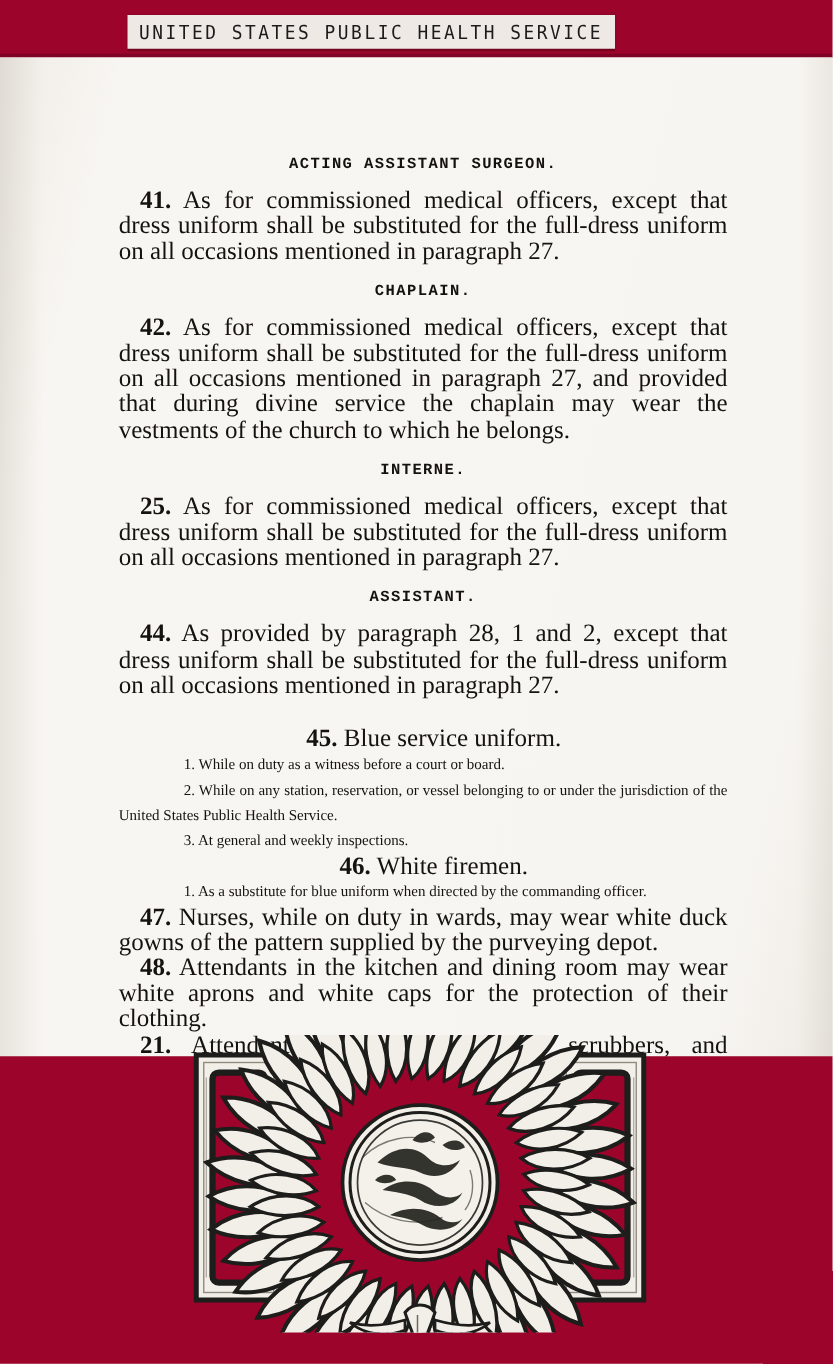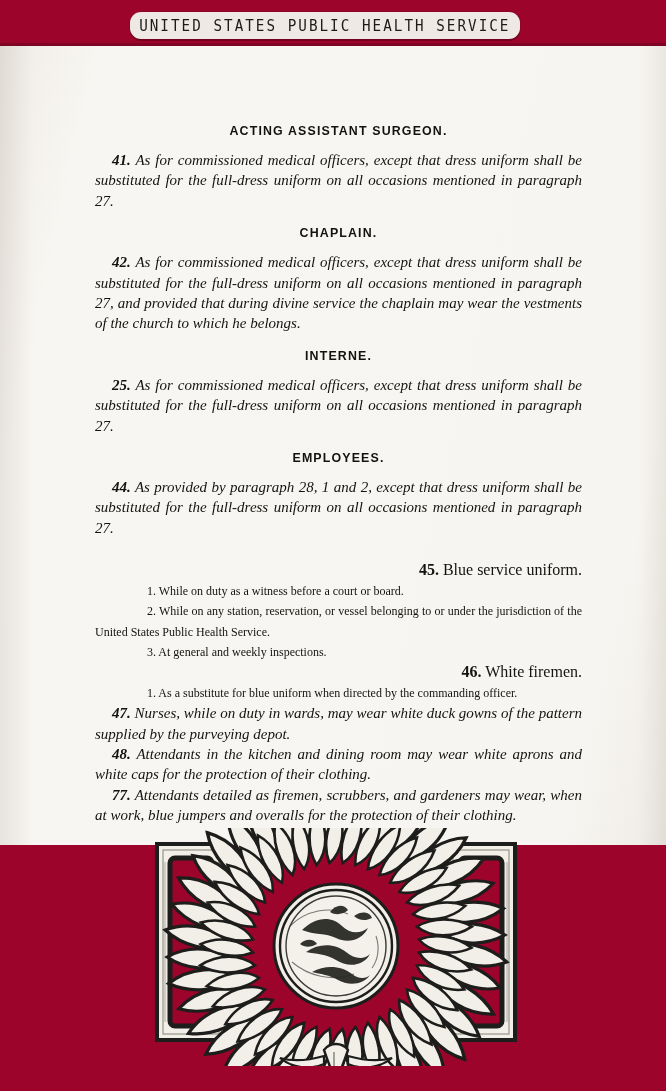--- a/index.html
+++ b/index.html
@@ -26,30 +26,29 @@
   }
   .top-banner::after {
     content: "";
     position: absolute;
     left: 0; bottom: 0; right: 0;
     height: 3px;
     background: rgba(0,0,0,0.18);
   }
   .title-plate {
     position: absolute;
-    left: 130px;
+    left: 102px;
     top: 12px;
     width: 390px;
     height: 27px;
     background: #efe9e6;
     box-shadow: 0 2px 0 rgba(90,0,22,0.55), 0 0 0 1px rgba(120,10,40,0.35);
     display: flex;
     align-items: center;
     justify-content: center;
-    border-radius: 11px;
   }
   .title-plate span {
     font-family: "DejaVu Sans Mono", monospace;
     font-size: 15.5px;
     letter-spacing: 2.2px;
     color: #1c1b1a;
     white-space: nowrap;
     transform: scaleX(0.92);
     transform-origin: center;
   }
@@ -81,52 +80,51 @@
   }
 
   .column {
     position: absolute;
     left: 95px;
     top: 0;
     width: 487px;
   }
 
   h2.heading {
-    font-family: Liberation Sans, sans-serif;
+    font-family: Liberation Mono, monospace;
     font-weight: bold;
     font-size: 12.4px;
     letter-spacing: 1.15px;
     text-align: center;
     color: #14120f;
     margin: 0;
     padding: 0;
   }
 
   p.para {
-    font-size: 15px;
+    font-size: 20px;
     line-height: 20.4px;
     color: #15130f;
     margin: 0;
     text-align: justify;
     text-indent: 17px;
     -webkit-hyphens: none;
     hyphens: none;
-    font-style: italic;
   }
   p.para .num {
     font-weight: bold;
   }
 
   
   p.item {
-    font-size: 16px;
+    font-size: 20px;
     line-height: 20.4px;
     color: #15130f;
     margin: 0;
-    text-align: right;
+    text-align: center;
     text-indent: 17px;
   }
   p.item .num { font-weight: bold; }
 
   p.subitem {
     font-size: 12px;
     line-height: 20.4px;
     color: #15130f;
     margin: 0;
     text-align: justify;
@@ -176,38 +174,38 @@
     <h2 class="heading">CHAPLAIN.</h2>
     <div class="gap-m"></div>
     <p class="para"><span class="num">42.</span><span> As for commissioned medical officers, except that dress uniform shall be substituted for the full-dress uniform on all occasions mentioned in paragraph 27, and provided that during divine service the chaplain may wear the vestments of the church to which he belongs.</span></p>
 
     <div class="gap-l"></div>
     <h2 class="heading">INTERNE.</h2>
     <div class="gap-m"></div>
     <p class="para"><span class="num">25.</span><span> As for commissioned medical officers, except that dress uniform shall be substituted for the full-dress uniform on all occasions mentioned in paragraph 27.</span></p>
 
     <div class="gap-l"></div>
-    <h2 class="heading">EMPLOYEES.</h2>
+    <h2 class="heading">ASSISTANT.</h2>
     <div class="gap-m"></div>
     <p class="para"><span class="num">44.</span><span> As provided by paragraph 28, 1 and 2, except that dress uniform shall be substituted for the full-dress uniform on all occasions mentioned in paragraph 27.</span></p>
 
     <div class="gap-l"></div>
     <div class="gap-s"></div>
 
     <p class="item"><span class="num">45.</span><span> Blue service uniform.</span></p>
     <p class="subitem">1. While on duty as a witness before a court or board.</p>
     <p class="subitem">2. While on any station, reservation, or vessel belonging to or under the jurisdiction of the United States Public Health Service.</p>
     <p class="subitem">3. At general and weekly inspections.</p>
 
     <p class="item"><span class="num">46.</span><span> White firemen.</span></p>
     <p class="subitem">1. As a substitute for blue uniform when directed by the commanding officer.</p>
 
     <p class="para"><span class="num">47.</span><span> Nurses, while on duty in wards, may wear white duck gowns of the pattern supplied by the purveying depot.</span></p>
     <p class="para"><span class="num">48.</span><span> Attendants in the kitchen and dining room may wear white aprons and white caps for the protection of their clothing.</span></p>
-    <p class="para"><span class="num">77.</span><span> Attendants detailed as firemen, scrubbers, and gardeners may wear, when at work, blue jumpers and overalls for the protection of their clothing.</span></p>
+    <p class="para"><span class="num">21.</span><span> Attendants detailed as firemen, scrubbers, and gardeners may wear, when at work, blue jumpers and overalls for the protection of their clothing.</span></p>
 
   </div>
 </div>
 
 <div class="bottom-banner"></div>
 
 <div class="emblem">
 <svg viewBox="0 0 390 238" width="390" height="238" xmlns="http://www.w3.org/2000/svg">
   <defs>
     <g id="leafshape">

